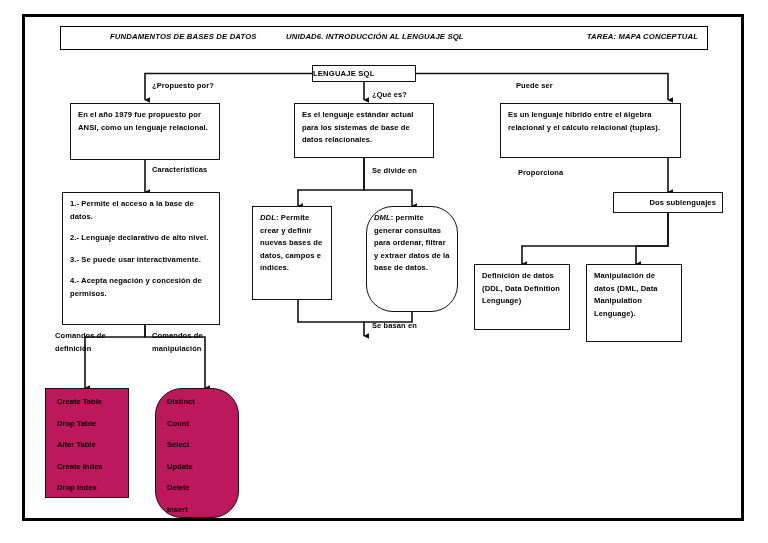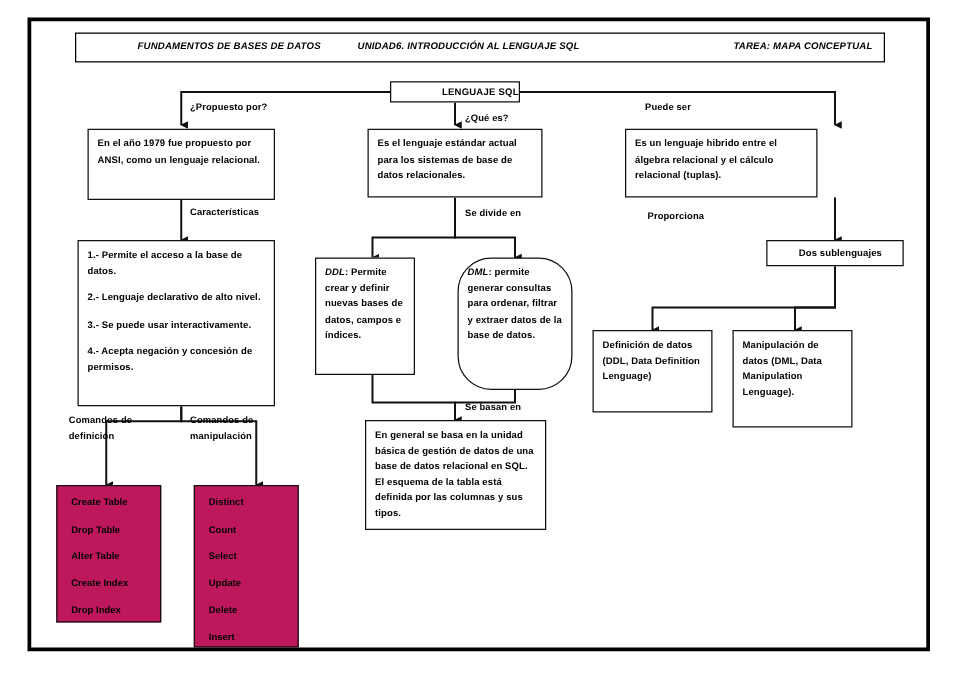--- a/index.html
+++ b/index.html
@@ -16,37 +16,37 @@
     border:3px solid #000;background:#fff;box-sizing:border-box;
   }
   svg#wires{position:absolute;left:0;top:0;width:768px;height:543px;}
   .node{
     position:absolute;border:1.3px solid #111;background:#fff;
     box-sizing:border-box;color:#000;
     font-size:7.6px;line-height:12.6px;
     padding:5px 6px 4px 7px;
     letter-spacing:.1px;
   }
-  .node.center{ text-align:left;padding-left:25px; }
+  .node.center{ text-align:right;padding-left:25px; }
   .node i{font-style:italic;font-weight:bold;}
   .title-bar{
     position:absolute;left:60px;top:26px;width:648px;height:24px;
     border:1.6px solid #000;background:#fff;box-sizing:border-box;
   }
   .title-bar span{
     position:absolute;top:5px;font-style:italic;font-weight:bold;
     font-size:7.7px;letter-spacing:.15px;white-space:nowrap;
   }
   .tb-left{left:9px;padding-left:40px;}
   .tb-mid{left:225px;}
   .tb-right{right:9px;}
   .root{
     position:absolute;left:312px;top:65px;width:104px;height:17px;
     border:1.3px solid #111;background:#fff;box-sizing:border-box;
-    font-size:7.6px;font-weight:bold;text-align:right;line-height:15px;
+    font-size:7.6px;font-weight:bold;text-align:left;line-height:15px;
     letter-spacing:.2px;
   }
   .elabel{
     position:absolute;font-size:7.5px;font-weight:bold;color:#000;
     white-space:nowrap;letter-spacing:.1px;background:transparent;
   }
   .listnode{
     position:absolute;border:1.3px solid #111;background:#be185d;
     box-sizing:border-box;font-size:7.6px;font-weight:bold;
     padding:8px 0 8px 11px;
@@ -123,42 +123,41 @@
   </div>
 
   <div class="listnode" style="left:45px;top:388px;width:84px;height:110px;">
     <div>Create Table</div>
     <div>Drop Table</div>
     <div>Alter Table</div>
     <div>Create Index</div>
     <div>Drop Index</div>
   </div>
 
-  <div class="listnode" style="left:155px;top:388px;width:84px;height:130px;">
+  <div class="listnode" style="left:155px;top:388px;width:84px;height:130px;border-radius:27px;">
     <div>Distinct</div>
     <div>Count</div>
     <div>Select</div>
     <div>Update</div>
     <div>Delete</div>
     <div>Insert</div>
   </div>
 
   <div class="node" style="left:294px;top:103px;width:140px;height:55px;font-weight:bold;">Es el lenguaje estándar actual para los sistemas de base de datos relacionales.</div>
 
   <div class="node" style="left:252px;top:206px;width:80px;height:94px;font-weight:bold;">
     <p class="tight"><i>DDL</i><span>: Permite crear y definir nuevas bases de datos, campos e índices.</span></p>
   </div>
 
   <div class="node" style="left:366px;top:206px;width:92px;height:106px;font-weight:bold;border-radius:27px;">
     <p class="tight"><i>DML</i><span>: permite generar consultas para ordenar, filtrar y extraer datos de la base de datos.</span></p>
   </div>
 
-  <div class="node" style="left:292px;top:336px;width:145px;height:88px;font-weight:bold;">En general se basa en la unidad básica de gestión de datos de una base de datos relacional en SQL. El esquema de la tabla está definida por las columnas y sus tipos.</div>
 
-  <div class="node" style="left:500px;top:103px;width:154px;height:55px;font-weight:bold;">Es un lenguaje hibrido entre el álgebra relacional y el cálculo relacional (tuplas).</div>
+  <div class="node" style="left:500px;top:103px;width:181px;height:55px;font-weight:bold;">Es un lenguaje hibrido entre el álgebra relacional y el cálculo relacional (tuplas).</div>
 
   <div class="node center" style="left:613px;top:192px;width:110px;height:21px;font-weight:bold;line-height:11px;padding-top:4px;">Dos sublenguajes</div>
 
   <div class="node" style="left:474px;top:264px;width:96px;height:66px;font-weight:bold;">Definición de datos (DDL, Data Definition Lenguage)</div>
 
   <div class="node" style="left:586px;top:264px;width:96px;height:78px;font-weight:bold;">Manipulación de datos  (DML, Data Manipulation Lenguage).</div>
 
 </div>
 
 </body></html>

